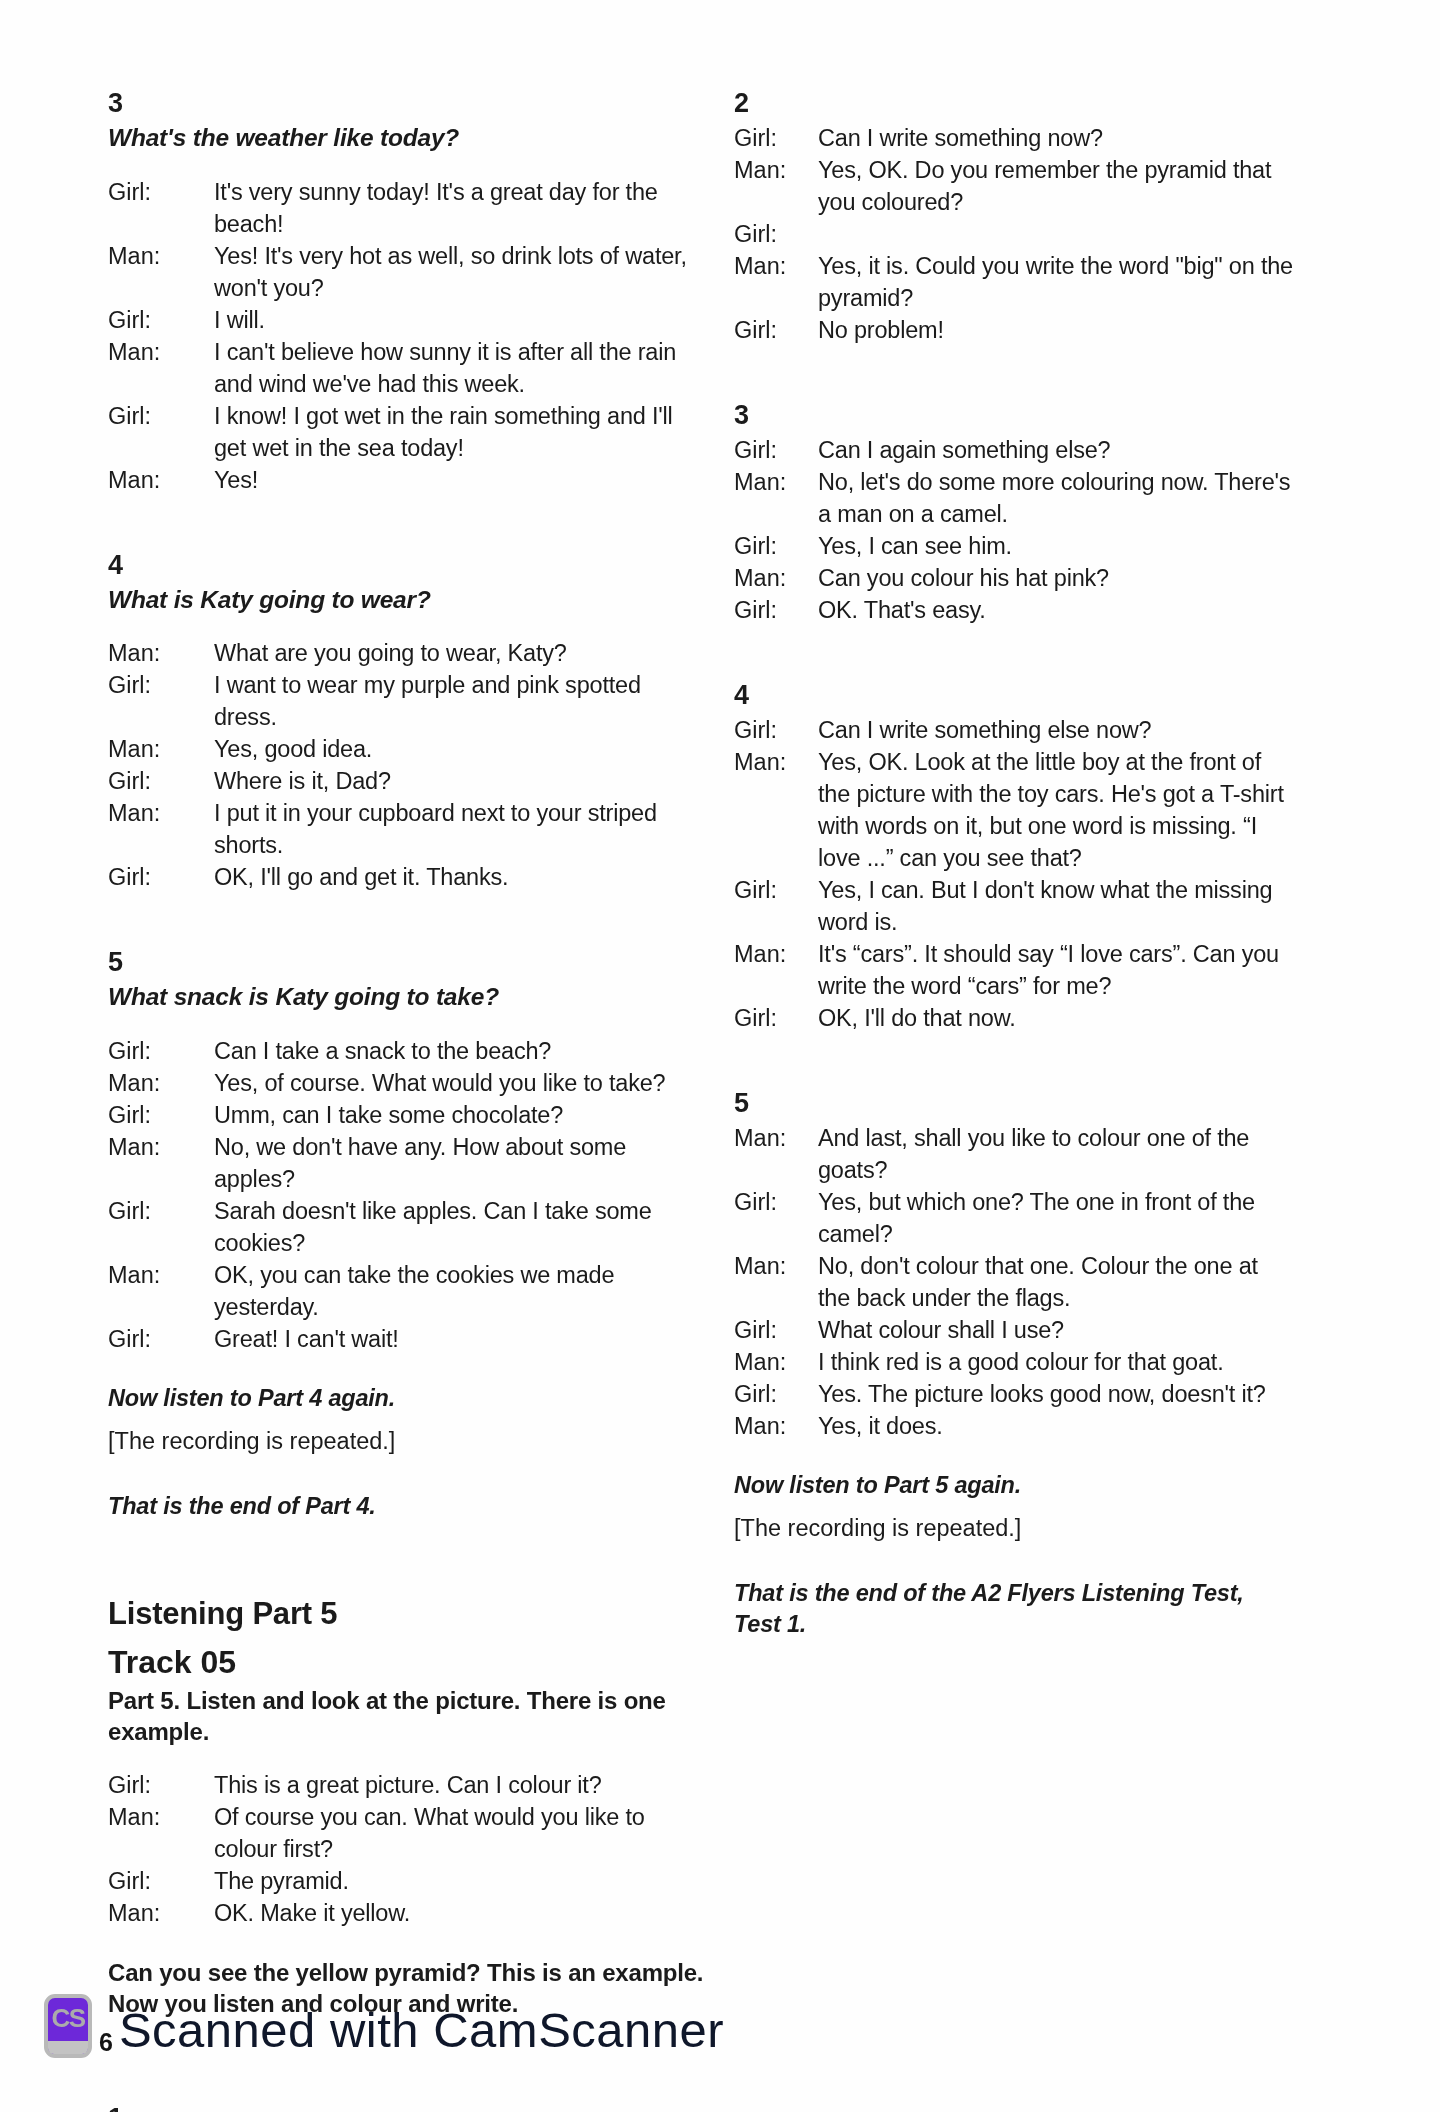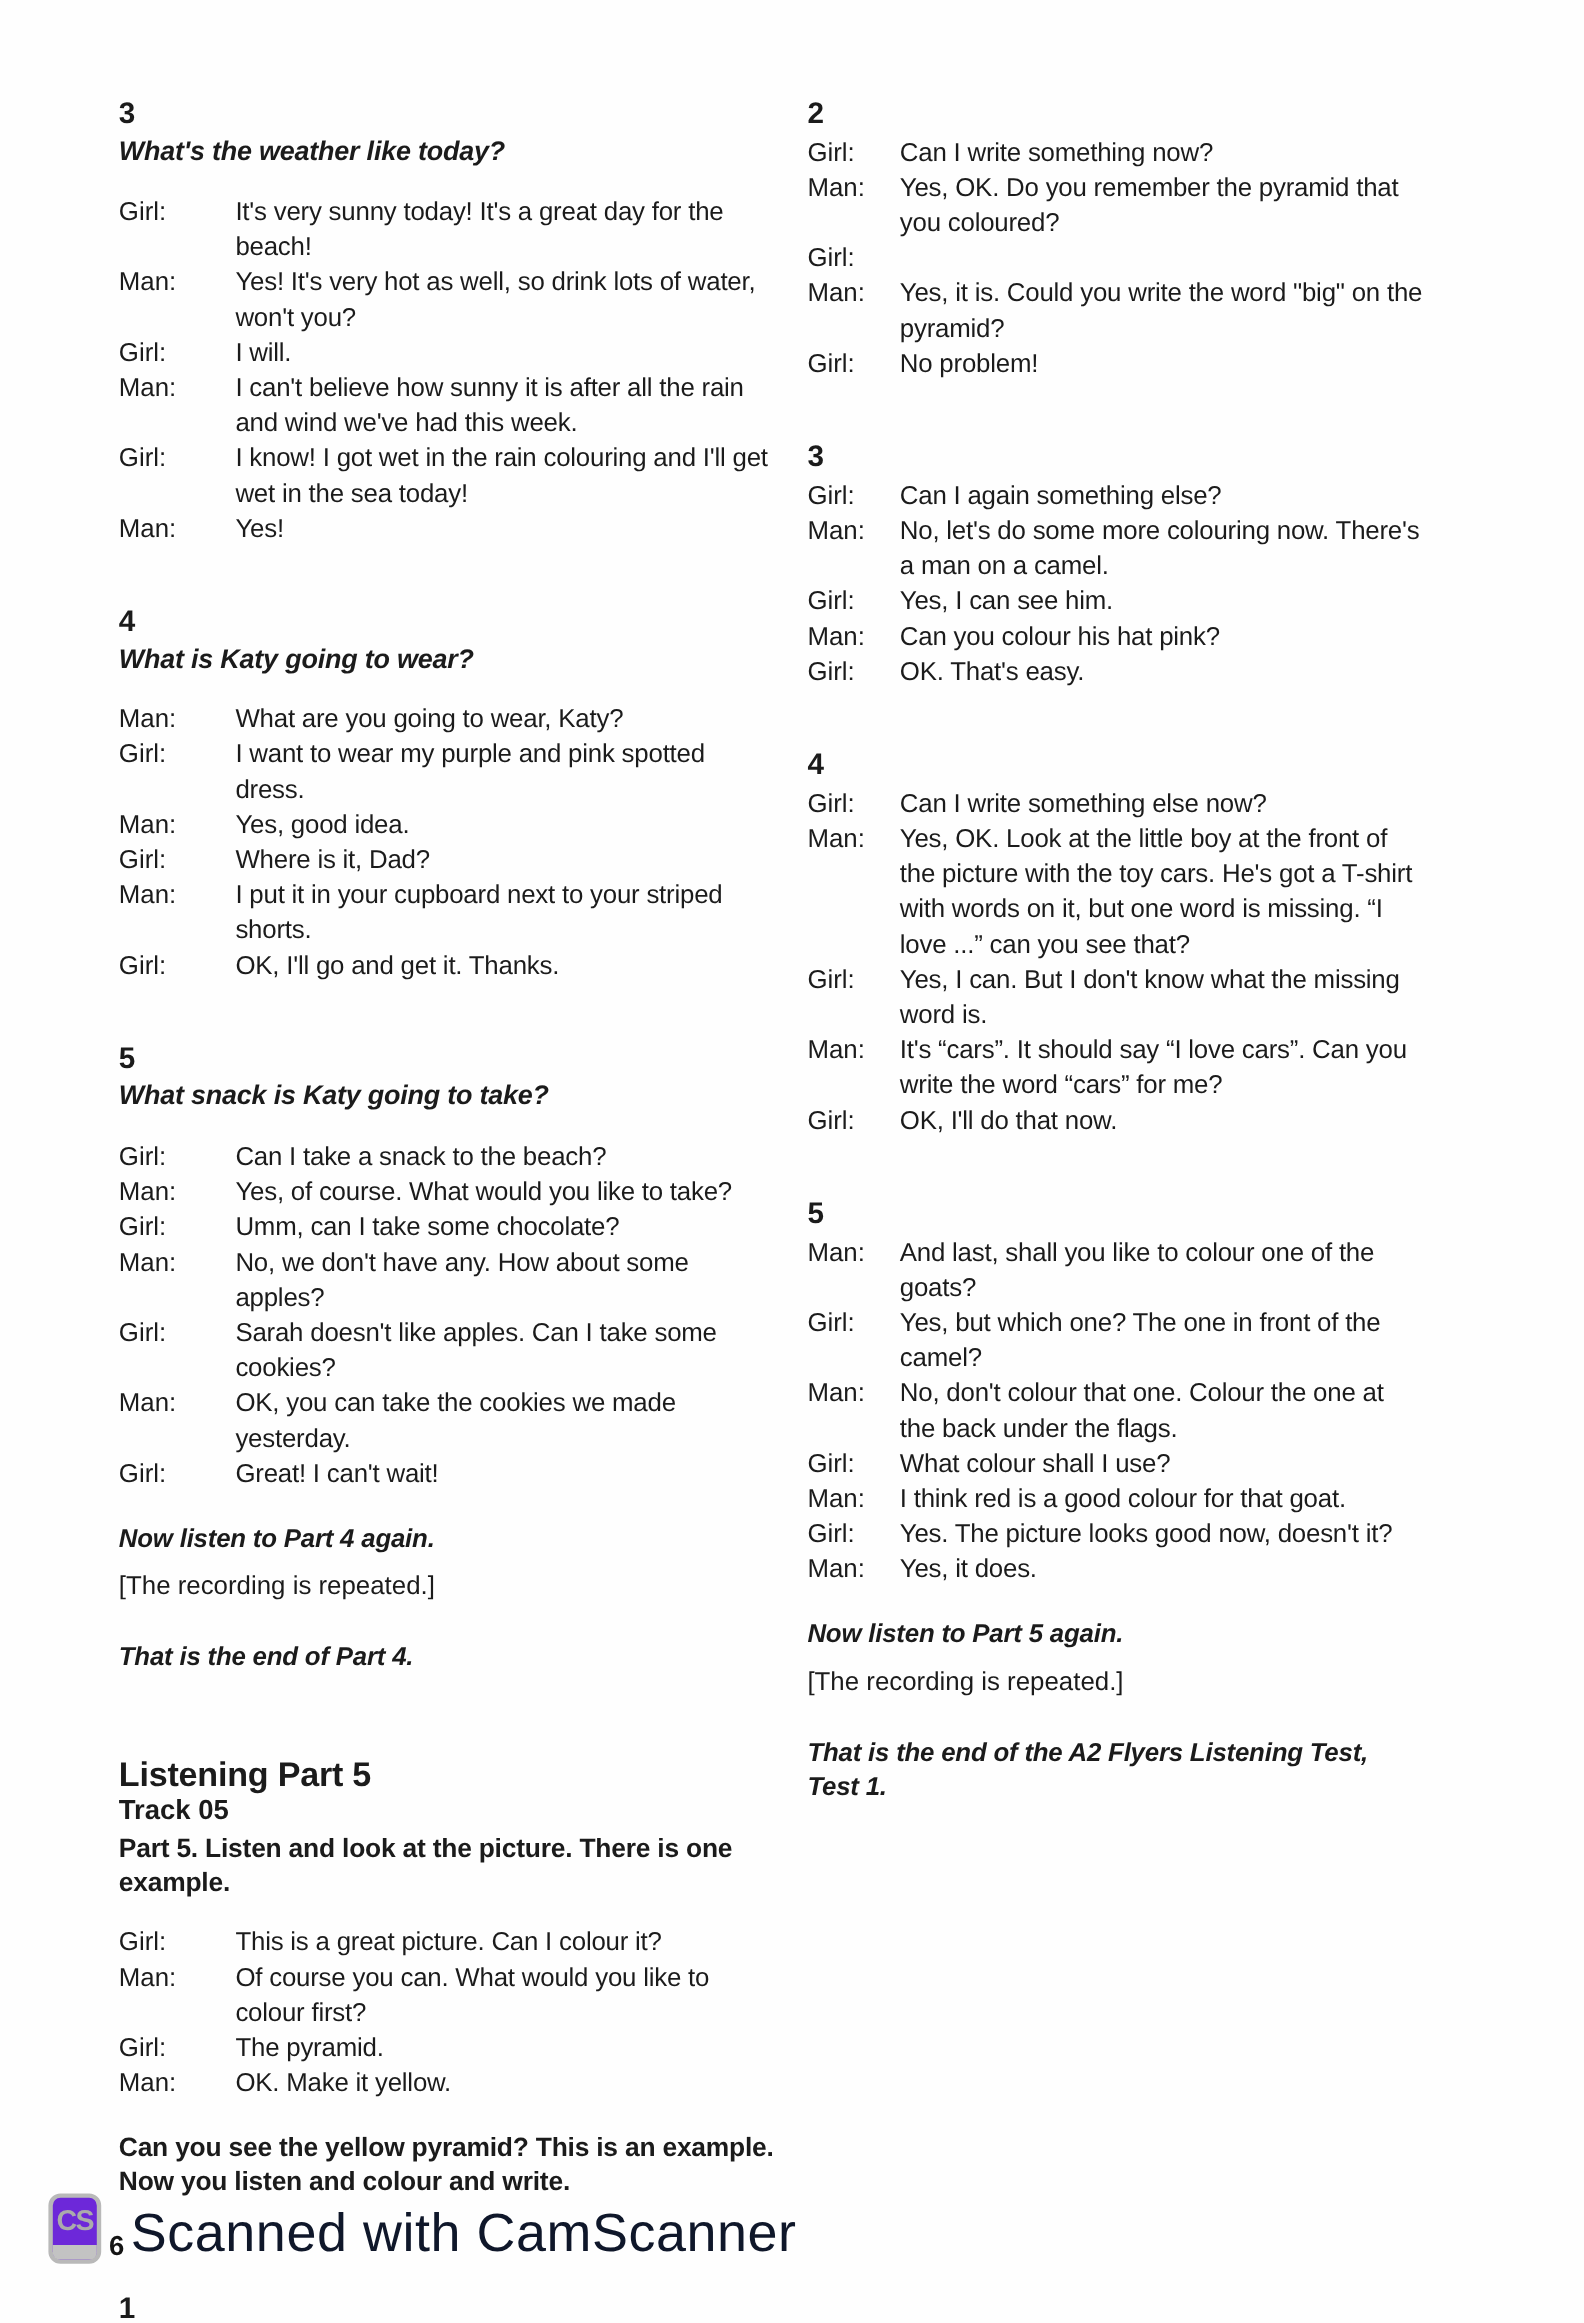--- a/index.html
+++ b/index.html
@@ -48,21 +48,21 @@
   .stage-italic {
     font-size: 23.5px; font-weight: bold; font-style: italic;
     margin-top: 28px; line-height: 31px; letter-spacing: -0.2px;
   }
   .stage-plain {
     font-size: 23.5px; margin-top: 12px; line-height: 31px;
   }
   .stage-plain + .stage-italic { margin-top: 34px; }
 
   .part-heading { font-size: 31px; font-weight: bold; margin-top: 74px; letter-spacing: -0.2px; }
-  .track-heading { font-size: 25px; font-weight: bold; }
+  .track-heading { font-size: 32px; font-weight: bold; margin-top: 12px; }
 
   .instruction {
     font-size: 24px; font-weight: bold; 
     margin-top: 4px; line-height: 31px; letter-spacing: -0.2px;
   }
   .dialogue + .instruction { margin-top: 28px; }
   .instruction + .instruction { margin-top: 0; }
 
   .footer {
     position: absolute; left: 44px; top: 1994px;
@@ -111,21 +111,21 @@
           <div class="row">
             <span class="speaker">Girl:</span>
             <span class="line">I will.</span>
           </div>
           <div class="row">
             <span class="speaker">Man:</span>
             <span class="line">I can't believe how sunny it is after all the rain and wind we've had this week.</span>
           </div>
           <div class="row">
             <span class="speaker">Girl:</span>
-            <span class="line">I know! I got wet in the rain colouring and I'll get wet in the sea today!</span>
+            <span class="line">I know! I got wet in the rain something and I'll get wet in the sea today!</span>
           </div>
           <div class="row">
             <span class="speaker">Man:</span>
             <span class="line">Yes!</span>
           </div>
         </div>
         <div class="section-number">4</div>
         <div class="section-title">What is Katy going to wear?</div>
         <div class="dialogue">
           <div class="row">

